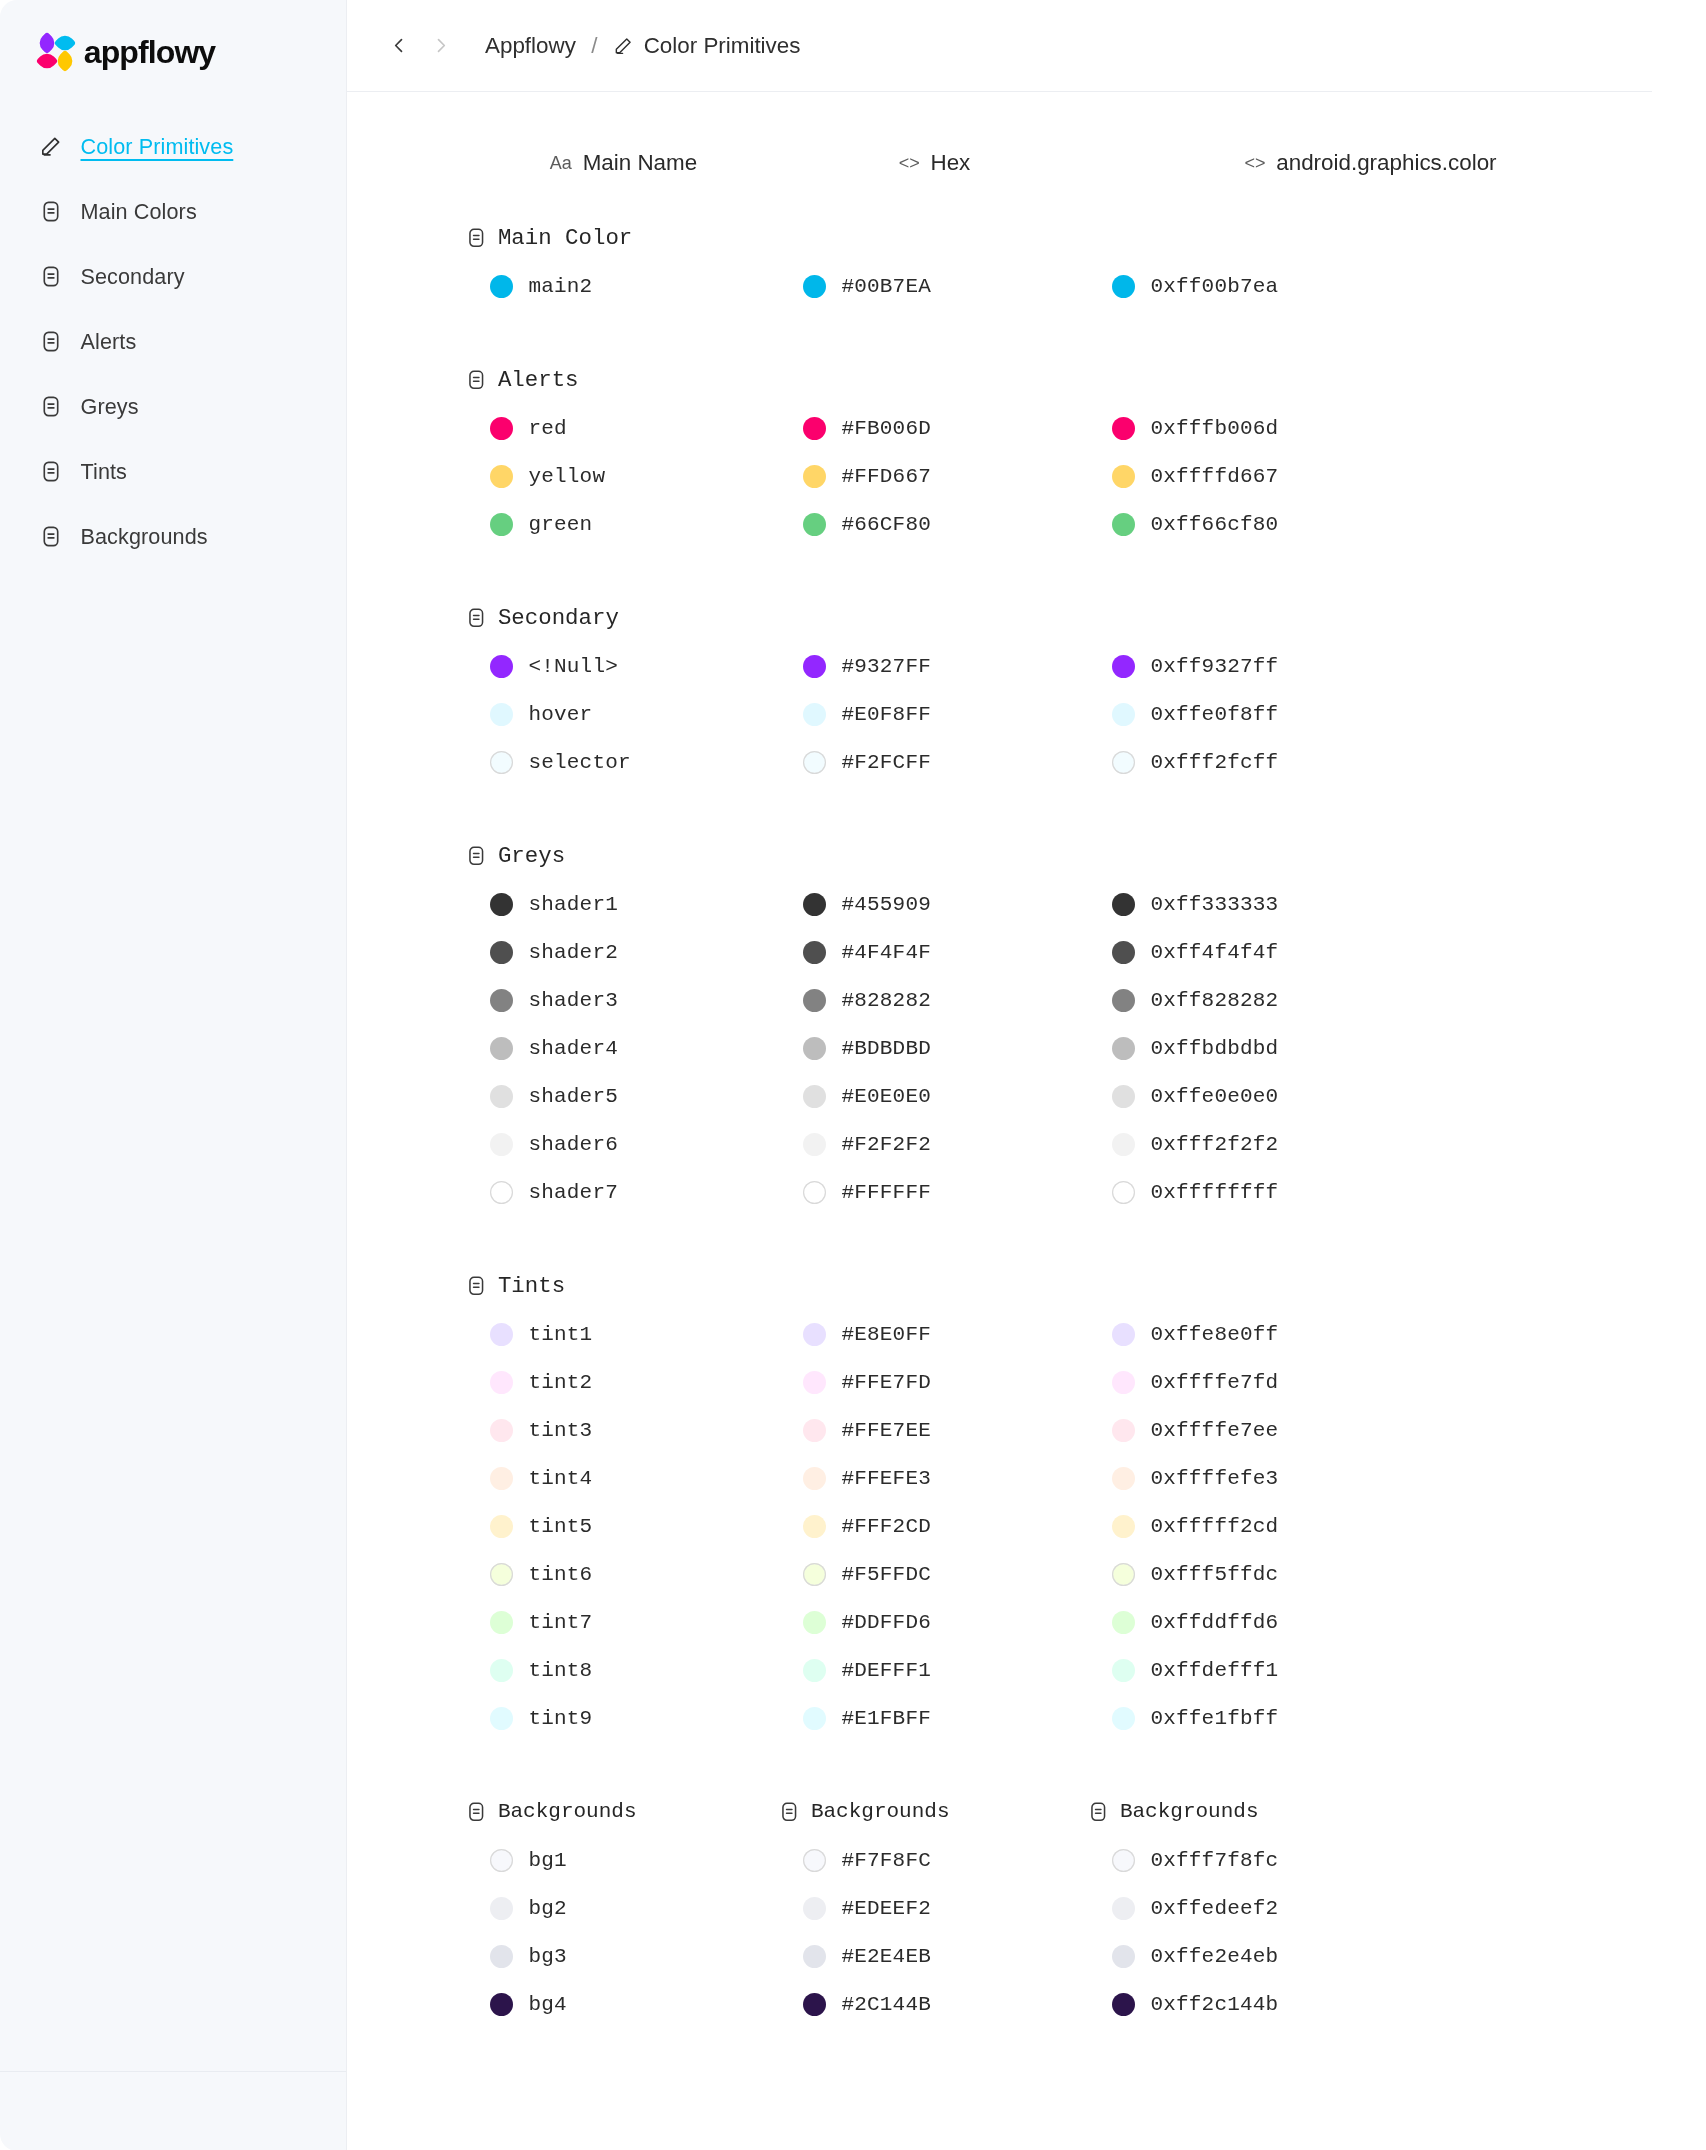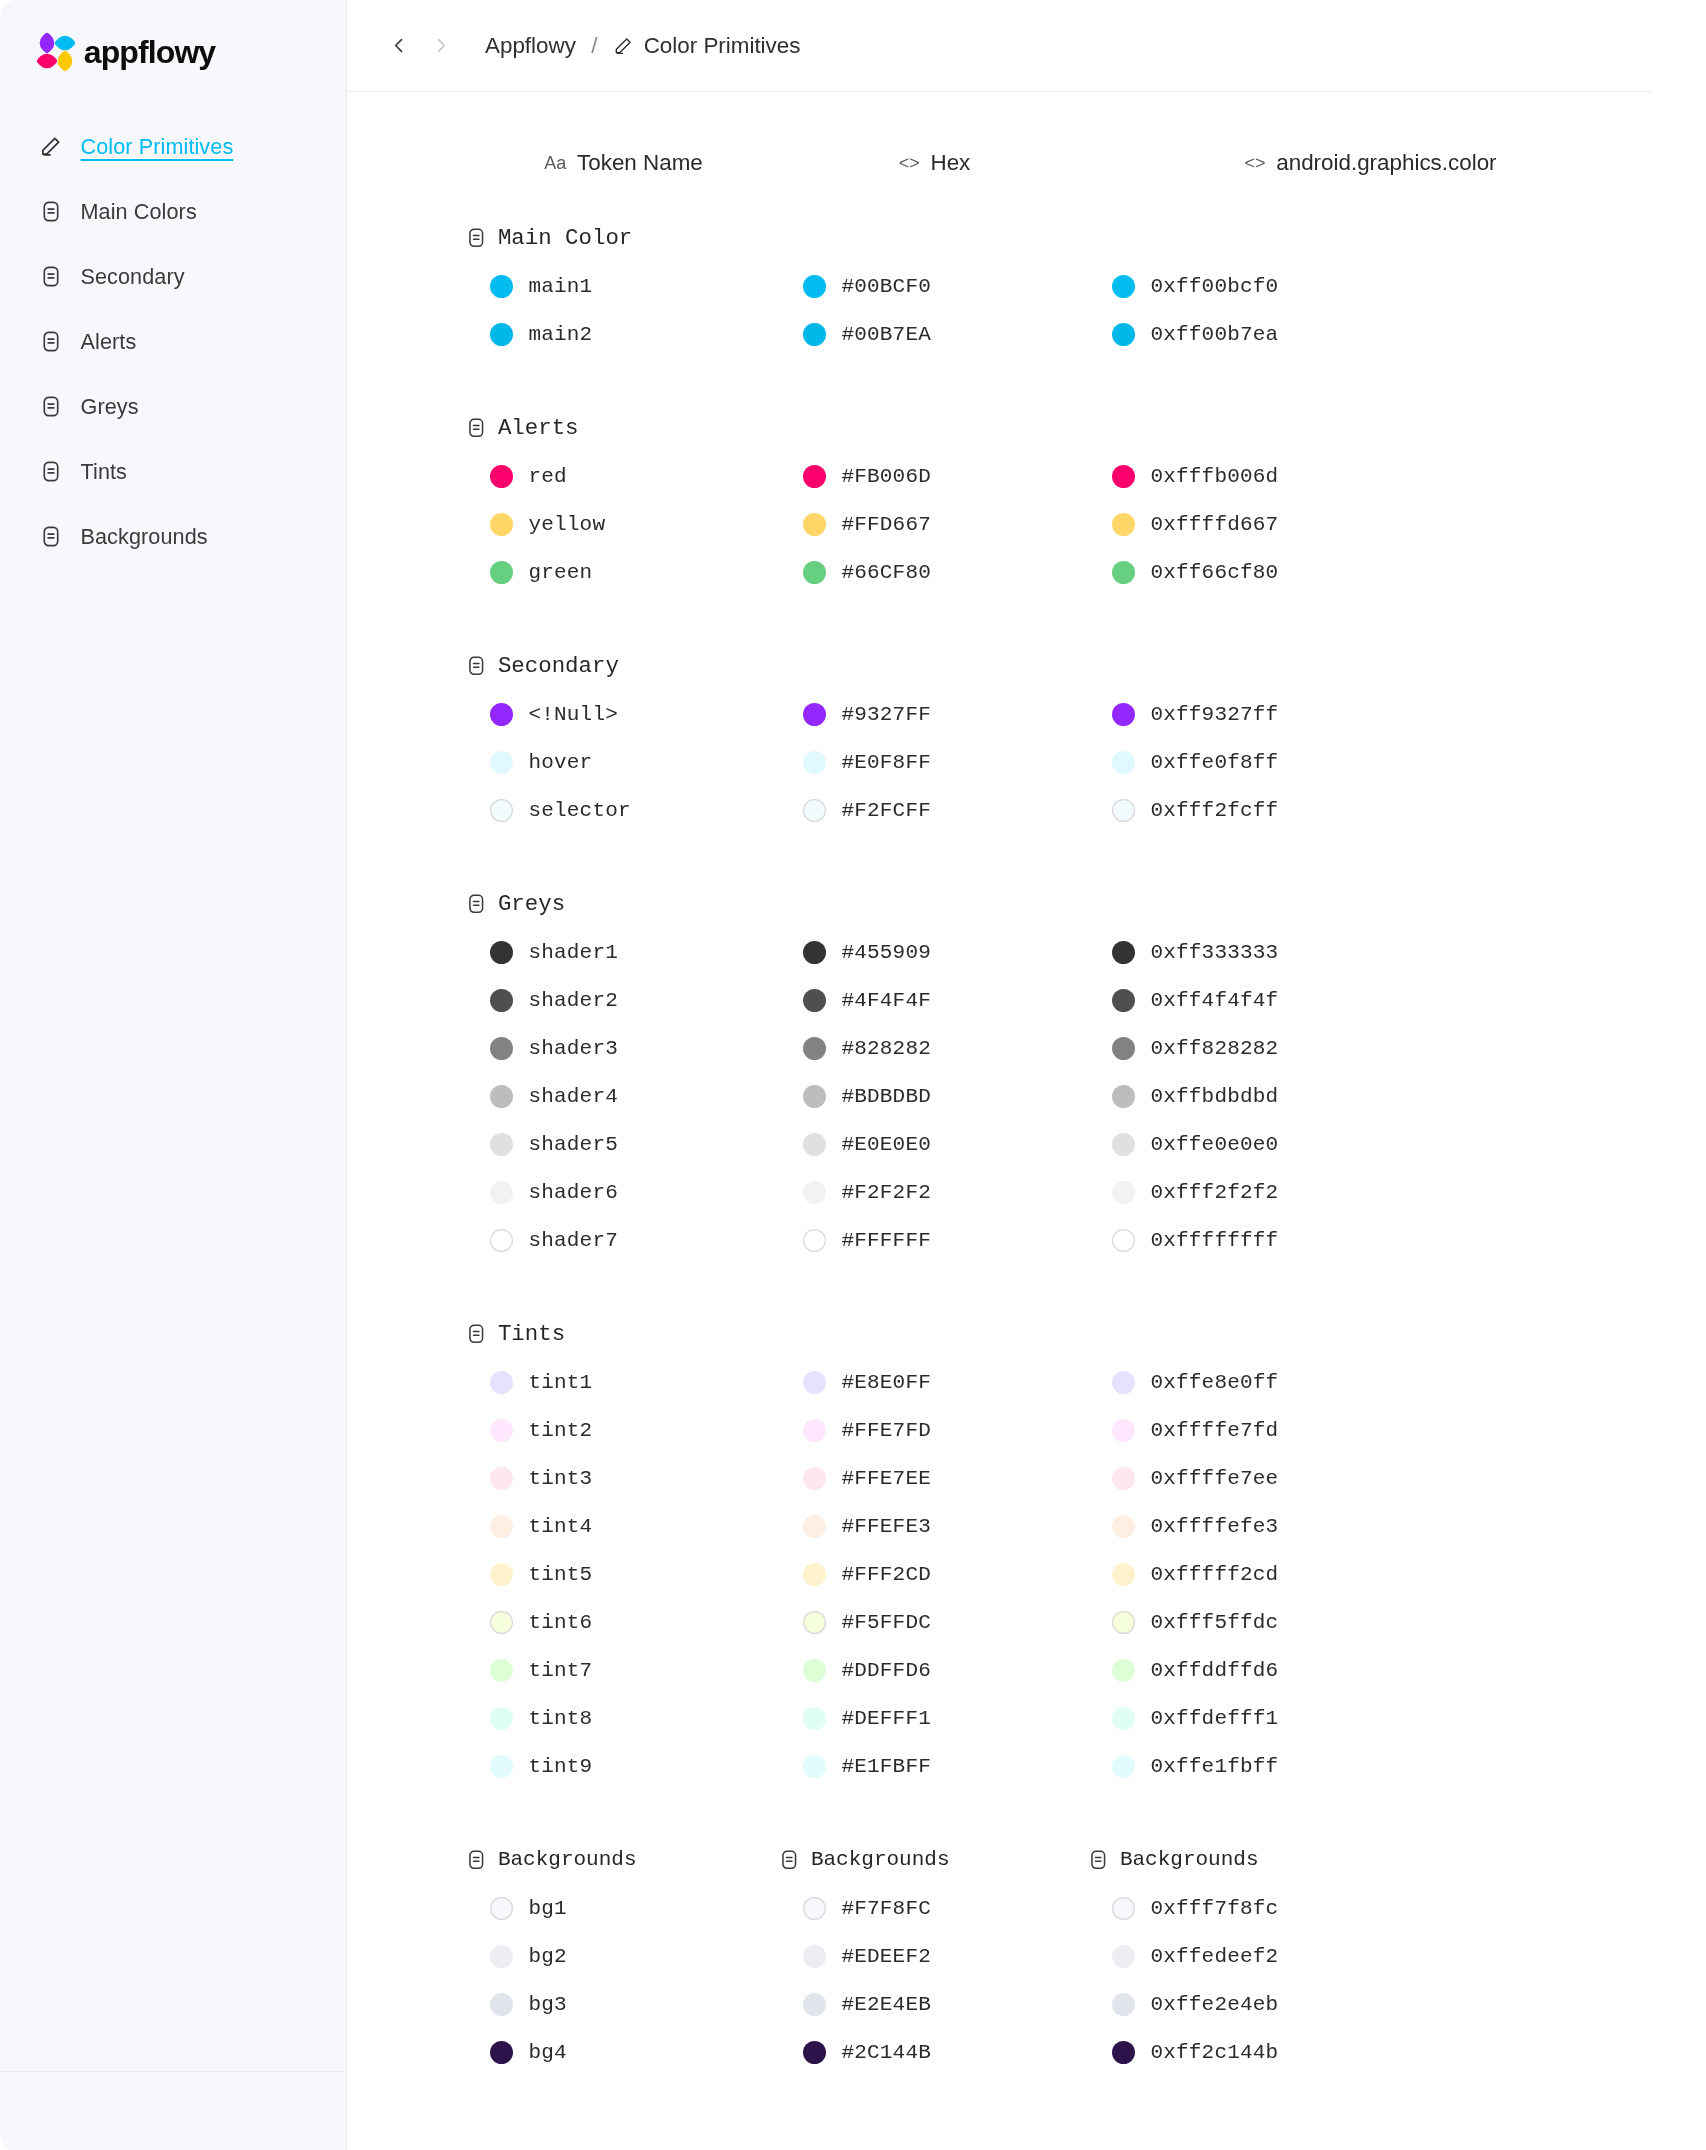--- a/index.html
+++ b/index.html
@@ -355,21 +355,21 @@
         </span>
       </div>
     </header>
 
     <section class="doc-body">
       <div class="grid">
 
         <div class="col-headers">
           <div class="col-head c1">
             <span class="gl">Aa</span>
-            <span>Token Name</span>
+            <span>Main Name</span>
           </div>
           <div class="col-head c2">
             <span class="gl">&lt;&gt;</span>
             <span>Hex</span>
           </div>
           <div class="col-head c3">
             <span class="gl">&lt;&gt;</span>
             <span>android.graphics.color</span>
           </div>
         </div>
@@ -380,34 +380,20 @@
                 <div class="c1">
                   <div class="sec-head">
                     <span style="display:flex;align-items:center;">
                       <svg width="18.5" height="21.6" viewBox="0 0 20 24" fill="none" stroke="#3a3a3a" stroke-width="1.7">
                         <rect x="3" y="2.5" width="14" height="19" rx="4.5"></rect>
                         <path d="M7 9.5h6M7 13.5h6" stroke-linecap="round"></path>
                       </svg>
                     </span>
                     <span>Main Color</span>
                   </div>
-                </div>
-              </div>
-              <div class="row">
-                <div class="cell c1">
-                  <span class="swatch" style="background: rgb(0, 188, 240);"></span>
-                  <span class="token">main1</span>
-                </div>
-                <div class="cell c2">
-                  <span class="swatch" style="background: rgb(0, 188, 240);"></span>
-                  <span class="token">#00BCF0</span>
-                </div>
-                <div class="cell c3">
-                  <span class="swatch" style="background: rgb(0, 188, 240);"></span>
-                  <span class="token">0xff00bcf0</span>
                 </div>
               </div>
               <div class="row">
                 <div class="cell c1">
                   <span class="swatch" style="background: rgb(0, 183, 234);"></span>
                   <span class="token">main2</span>
                 </div>
                 <div class="cell c2">
                   <span class="swatch" style="background: rgb(0, 183, 234);"></span>
                   <span class="token">#00B7EA</span>

